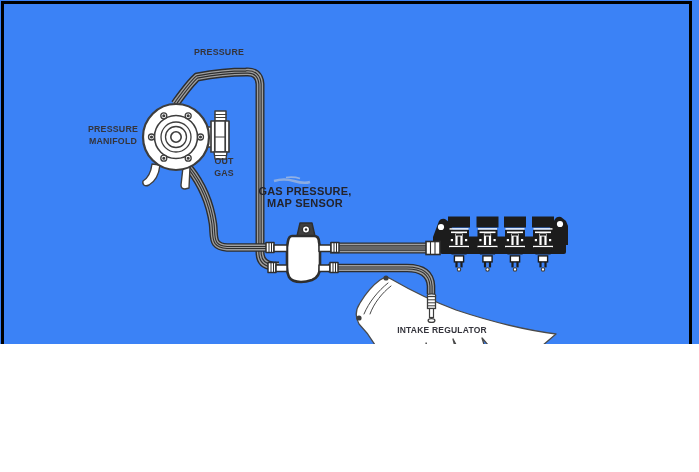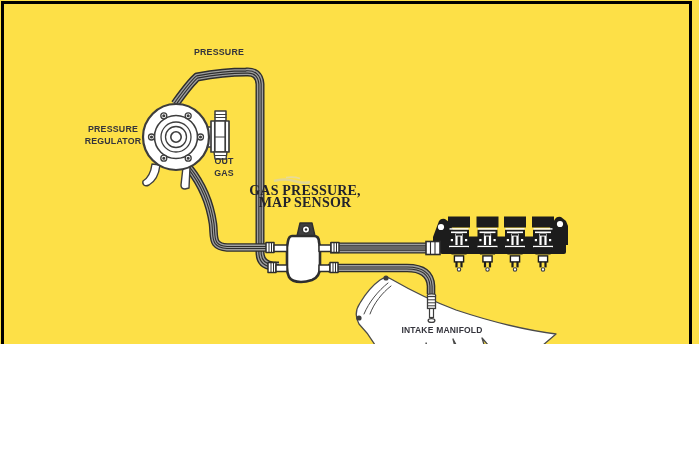--- a/index.html
+++ b/index.html
@@ -1,23 +1,23 @@
 <!DOCTYPE html>
 <html><head>
 <meta charset="utf-8">
 <style>
   html,body{margin:0;padding:0;background:#fff;}
-  #stage{position:relative;width:699px;height:344px;background:#fde047;overflow:hidden;
+  #stage{position:relative;width:699px;height:344px;background:#3b82f6;overflow:hidden;
          font-family:"Liberation Sans",sans-serif;}
   #frame{position:absolute;left:1px;top:1px;width:685px;height:458px;border:3px solid #000;}
   svg{position:absolute;left:0;top:0;}
   .lbl{position:absolute;text-align:center;font-weight:700;font-size:8.8px;line-height:12px;
        color:#34343c;letter-spacing:.2px;white-space:nowrap;}
   .lbl span{display:block;}
-  .lbl.dark{color:#23232c;font-size:14px;font-family:Liberation Serif, serif;}
+  .lbl.dark{color:#23232c;font-size:11px;}
   .lbl.small{font-size:8.5px;}
 </style>
 </head>
 <body>
 
 <div id="stage">
   <div id="frame"></div>
 
   <svg width="699" height="472" viewBox="0 0 699 472">
     <defs>
@@ -238,26 +238,26 @@
       <rect x="429.5" y="308.5" width="4" height="9" stroke-width="1.2"></rect>
       <ellipse cx="431.5" cy="320.5" rx="3.4" ry="1.9" stroke-width="1.3"></ellipse>
     </g>
   </svg>
 
   <div class="lbl" style="left:159px;top:46px;width:120px;">
     <span>PRESSURE</span>
   </div>
   <div class="lbl" style="left:53px;top:123px;width:120px;">
     <span>PRESSURE</span>
-    <span>REGULATOR</span>
+    <span>MANIFOLD</span>
   </div>
   <div class="lbl" style="left:194px;top:155px;width:60px;">
     <span>OUT</span>
     <span>GAS</span>
   </div>
   <div class="lbl dark" style="left:245px;top:185px;width:120px;">
     <span>GAS PRESSURE,</span>
     <span>MAP SENSOR</span>
   </div>
   <div class="lbl small" style="left:382px;top:324px;width:120px;">
-    <span>INTAKE MANIFOLD</span>
+    <span>INTAKE REGULATOR</span>
   </div>
 </div>
 
 </body></html>

